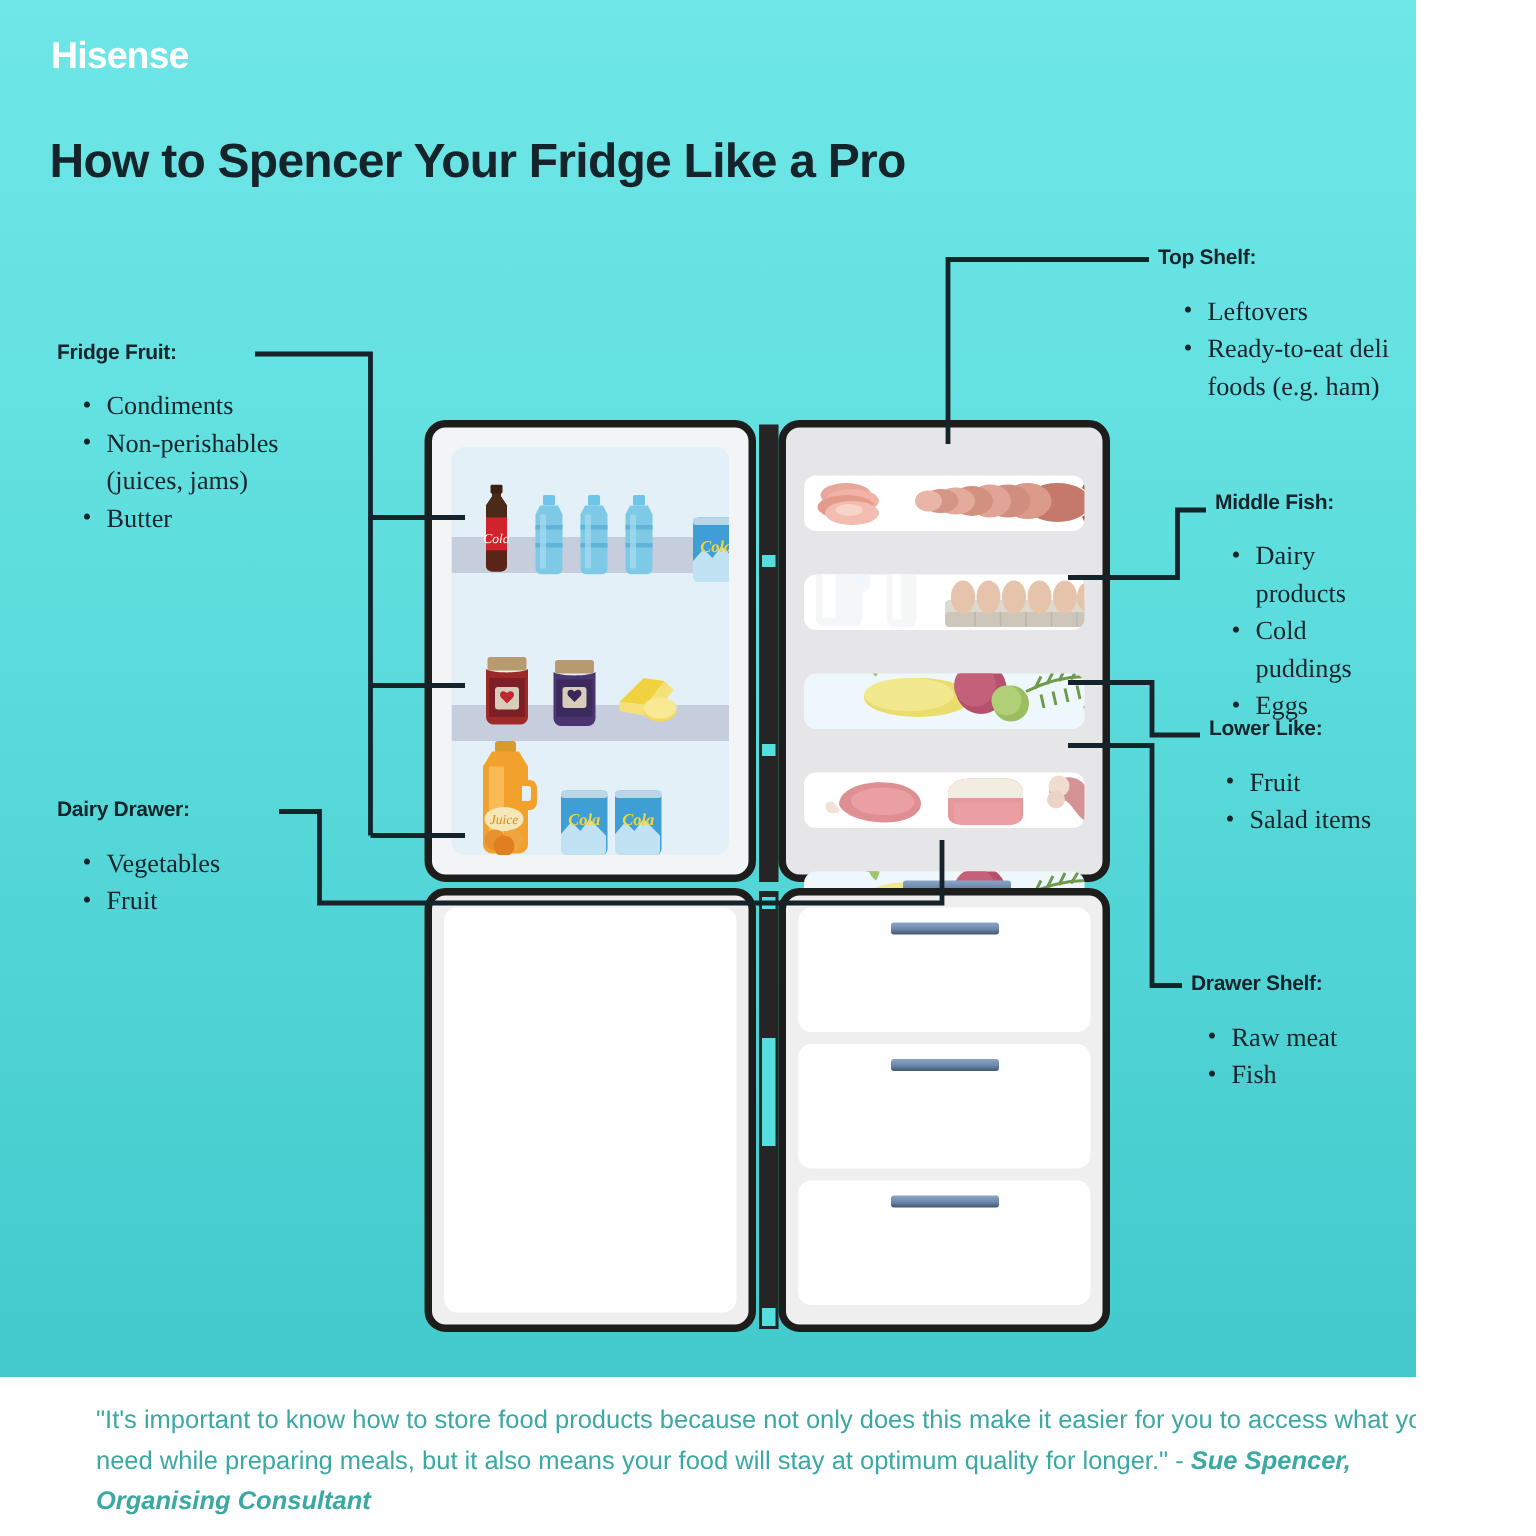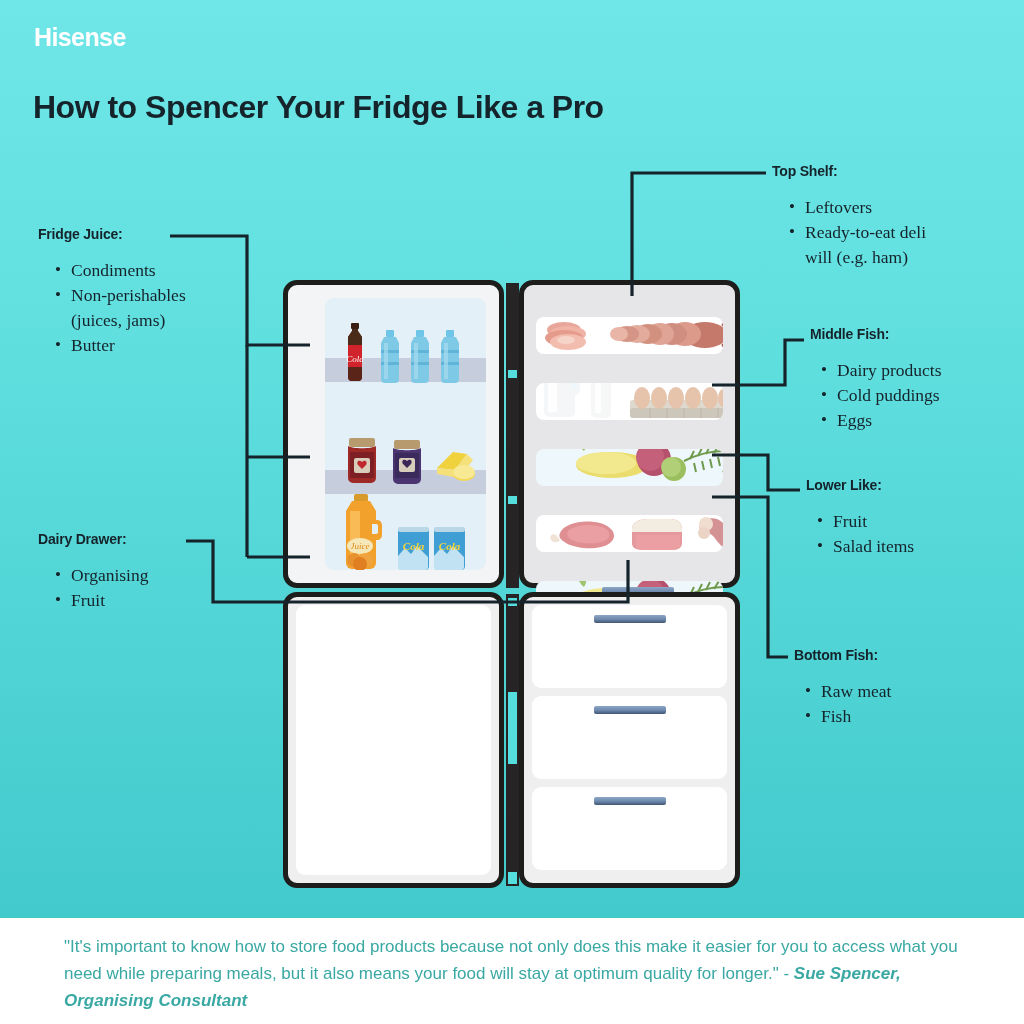--- a/index.html
+++ b/index.html
@@ -5,21 +5,21 @@
   html, body {
     margin: 0;
     padding: 0;
     width: 1024px;
     height: 1024px;
     overflow: hidden;
     font-family: "Liberation Sans", sans-serif;
   }
   #root {
     position: relative;
-    width: 1024px;
+    width: 944px;
     height: 1024px;
     background: linear-gradient(180deg, #6fe6e8 0%, #62e0e0 30%, #4fd3d4 65%, #3dc6c8 100%);
     overflow: hidden;
   }
 
   
   .logo {
     position: absolute;
     left: 34px; top: 23px;
     font-size: 25px;
@@ -93,21 +93,20 @@
     border: 5px solid #1d1d1b;
     border-radius: 14px;
     box-sizing: border-box;
   }
   .door-inner {
     position: absolute;
     left: 13px; top: 13px; right: 13px; bottom: 13px;
     background: #e3f0f7;
     border-radius: 9px;
     overflow: hidden;
-    margin-left: 24px;
   }
   .door-shelf {
     position: absolute;
     left: 0; right: 0;
     height: 24px;
     background: #c6cedd;
   }
 
   .body-panel {
     position: absolute;
@@ -464,43 +463,43 @@
 
       <path d="M804 340 H785 V385 H712"></path>
 
       <path d="M800 490 H768 V455 H712"></path>
 
       <path d="M788 657 H768 V497 H712"></path>
     </g>
   </svg>
 
   <div class="ann ann-fridge-door">
-    <div class="hd">Fridge Juice:</div>
+    <div class="hd">Fridge Fruit:</div>
     <ul>
       <li>Condiments</li>
       <li>Non-perishables</li>
       <li class="cont">(juices, jams)</li>
       <li>Butter</li>
     </ul>
   </div>
 
   <div class="ann ann-bottom-drawer">
     <div class="hd">Dairy Drawer:</div>
     <ul>
-      <li>Organising</li>
+      <li>Vegetables</li>
       <li>Fruit</li>
     </ul>
   </div>
 
   <div class="ann ann-top-shelf">
     <div class="hd">Top Shelf:</div>
     <ul>
       <li>Leftovers</li>
       <li>Ready-to-eat deli</li>
-      <li class="cont">will (e.g. ham)</li>
+      <li class="cont">foods (e.g. ham)</li>
     </ul>
   </div>
 
   <div class="ann ann-middle-shelf">
     <div class="hd">Middle Fish:</div>
     <ul>
       <li>Dairy products</li>
       <li>Cold puddings</li>
       <li>Eggs</li>
     </ul>
@@ -508,21 +507,21 @@
 
   <div class="ann ann-lower-shelf">
     <div class="hd">Lower Like:</div>
     <ul>
       <li>Fruit</li>
       <li>Salad items</li>
     </ul>
   </div>
 
   <div class="ann ann-bottom-shelf">
-    <div class="hd">Bottom Fish:</div>
+    <div class="hd">Drawer Shelf:</div>
     <ul>
       <li>Raw meat</li>
       <li>Fish</li>
     </ul>
   </div>
 
   <div class="footer">
     <div class="quote"><span>"It's important to know how to store food products because not only does this make it easier for you to access what you need while preparing meals, but it also means your food will stay at optimum quality for longer." - </span><b>Sue Spencer, Organising Consultant</b></div>
   </div>
 

